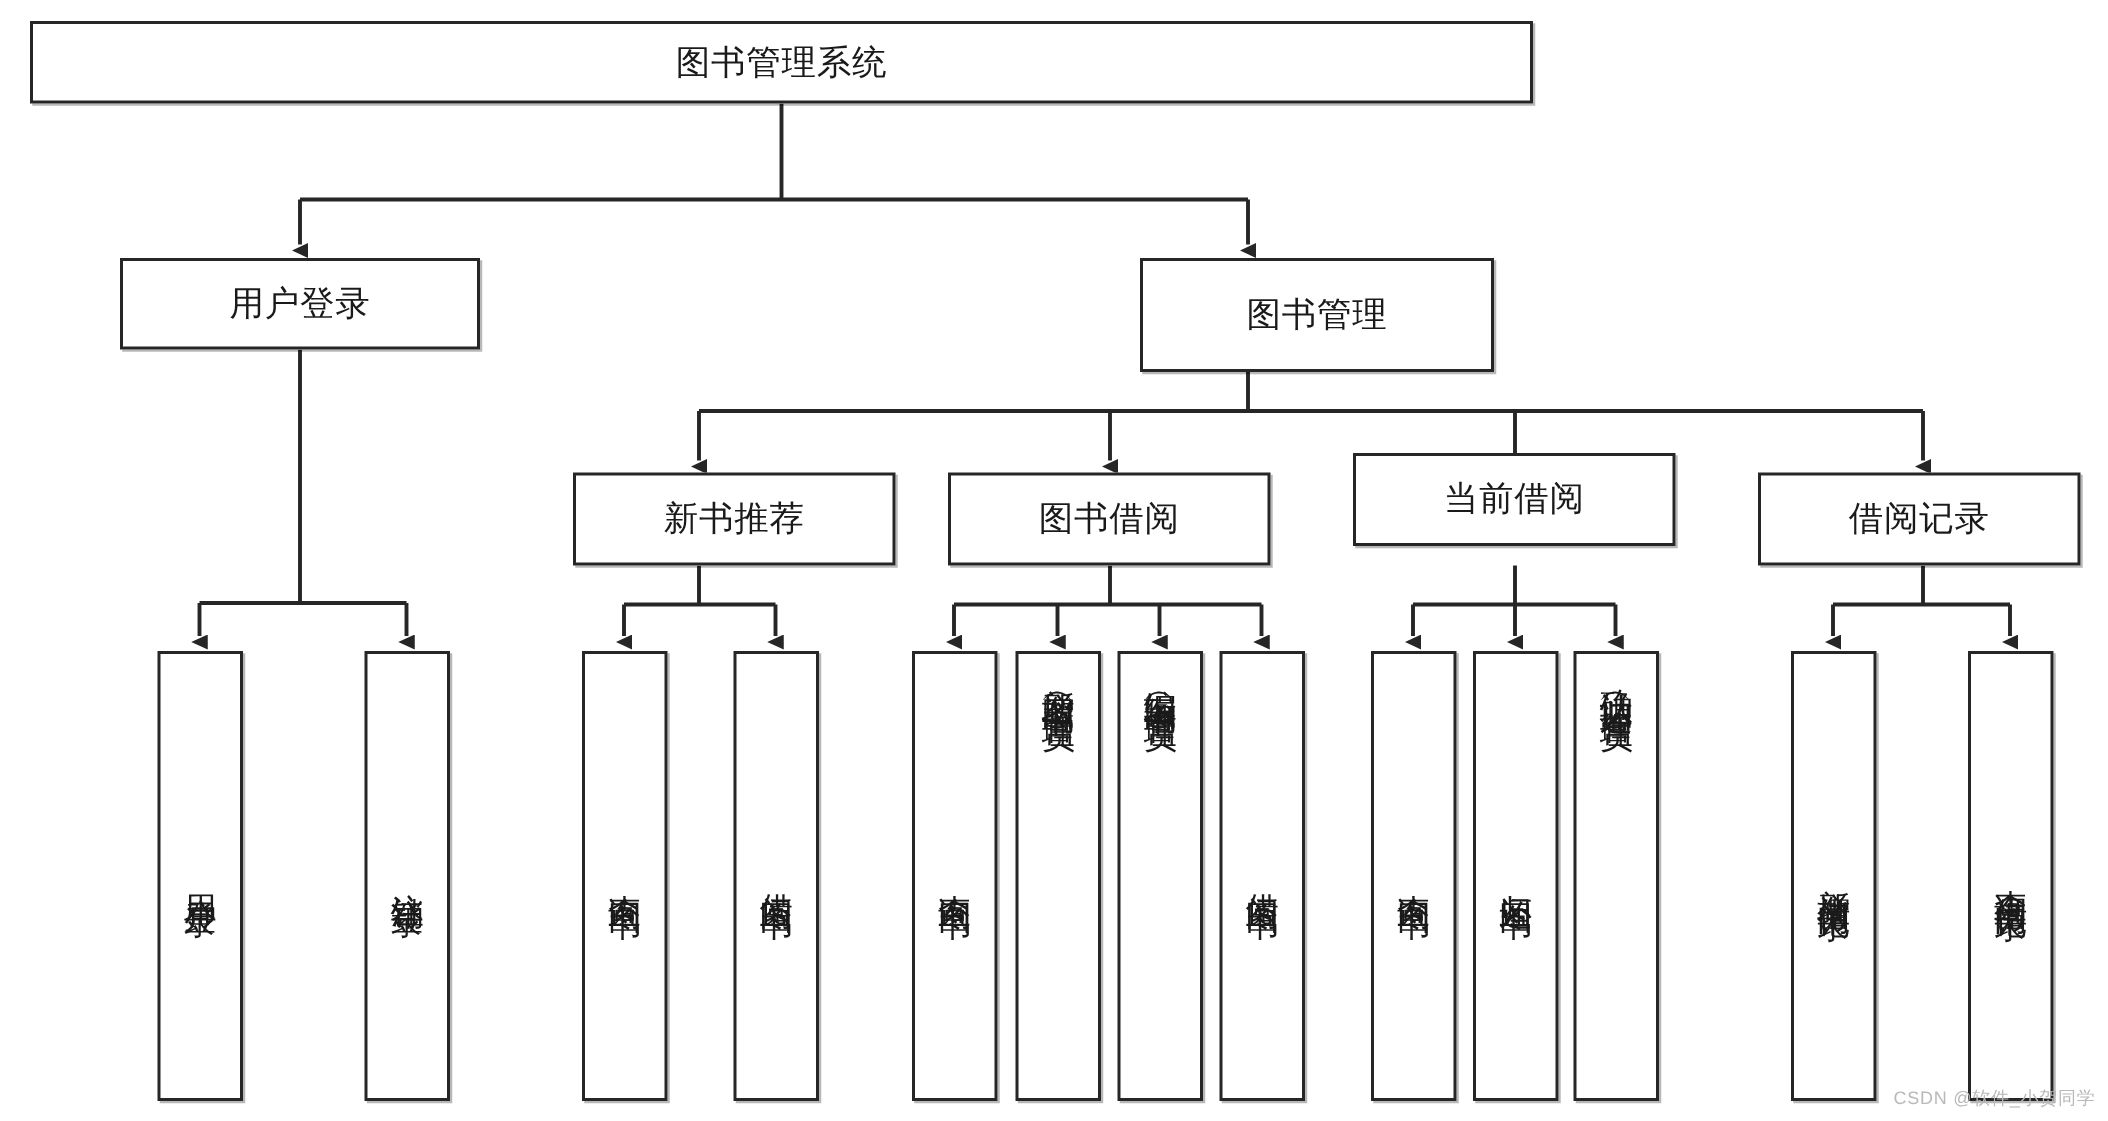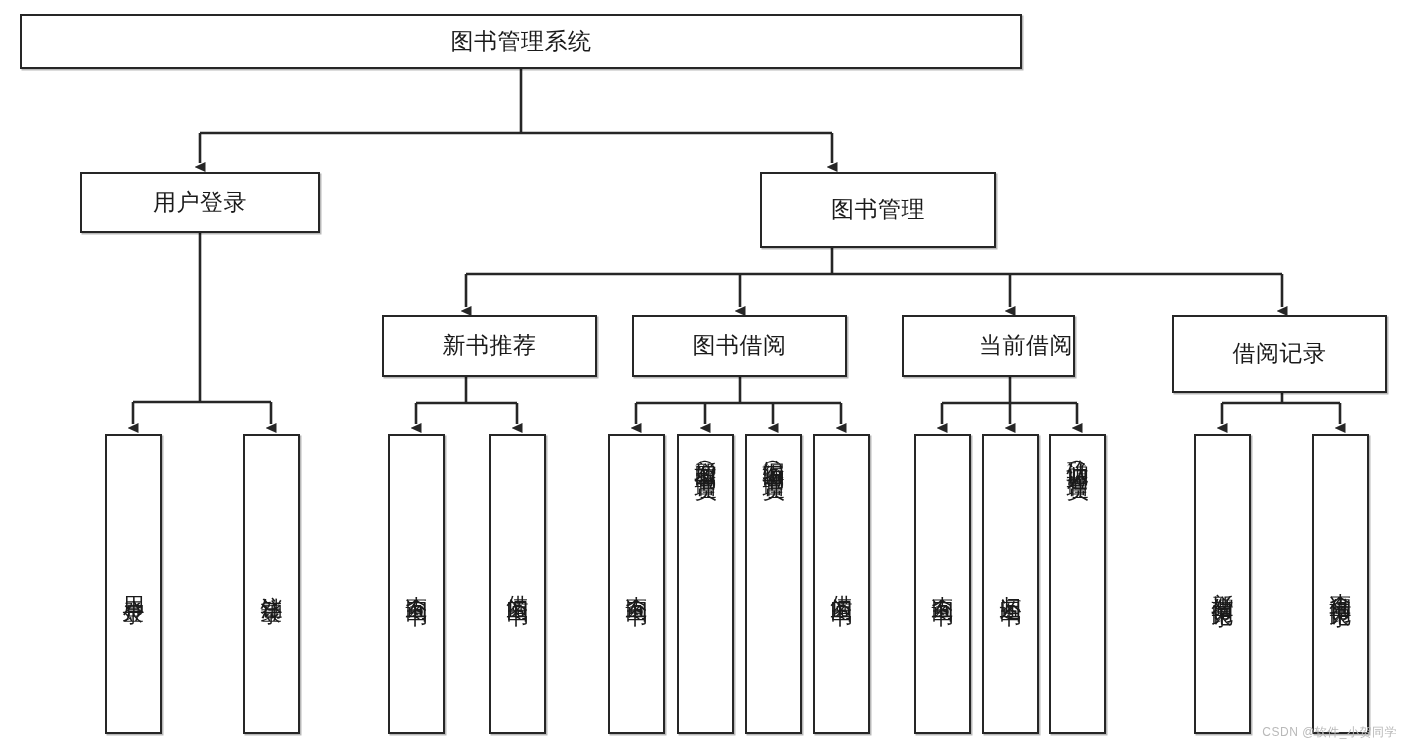--- a/index.html
+++ b/index.html
@@ -143,25 +143,25 @@
   </div>
 
   <div class="node h" style="left:382px; top:315px; width:215px; height:62px;">
     <span class="label">新书推荐</span>
   </div>
 
   <div class="node h" style="left:632px; top:315px; width:215px; height:62px;justify-content:center;">
     <span class="label">图书借阅</span>
   </div>
 
-  <div class="node h" style="left:902px; top:315px; width:173px; height:62px;justify-content:flex-end;">
+  <div class="node h" style="left:902px; top:302px; width:215px; height:62px;">
     <span class="label">当前借阅</span>
   </div>
 
-  <div class="node h" style="left:1172px; top:315px; width:215px; height:78px;">
+  <div class="node h" style="left:1172px; top:315px; width:215px; height:62px;">
     <span class="label">借阅记录</span>
   </div>
 
   <div class="node v mid" style="left:105px; top:434px; width:57px; height:300px;">
     <span class="label">用户登录</span>
   </div>
 
   <div class="node v mid" style="left:243px; top:434px; width:57px; height:300px;">
     <span class="label">注销登录</span>
   </div>

